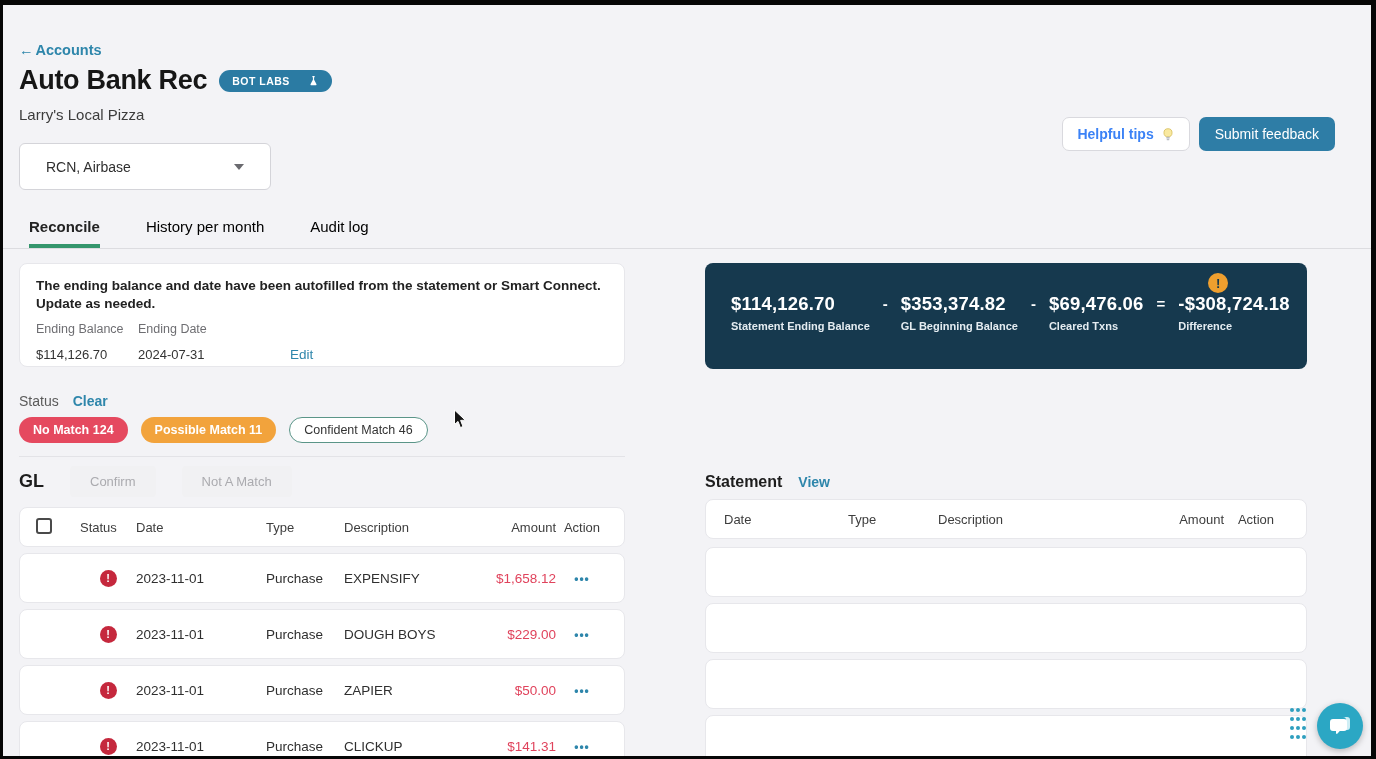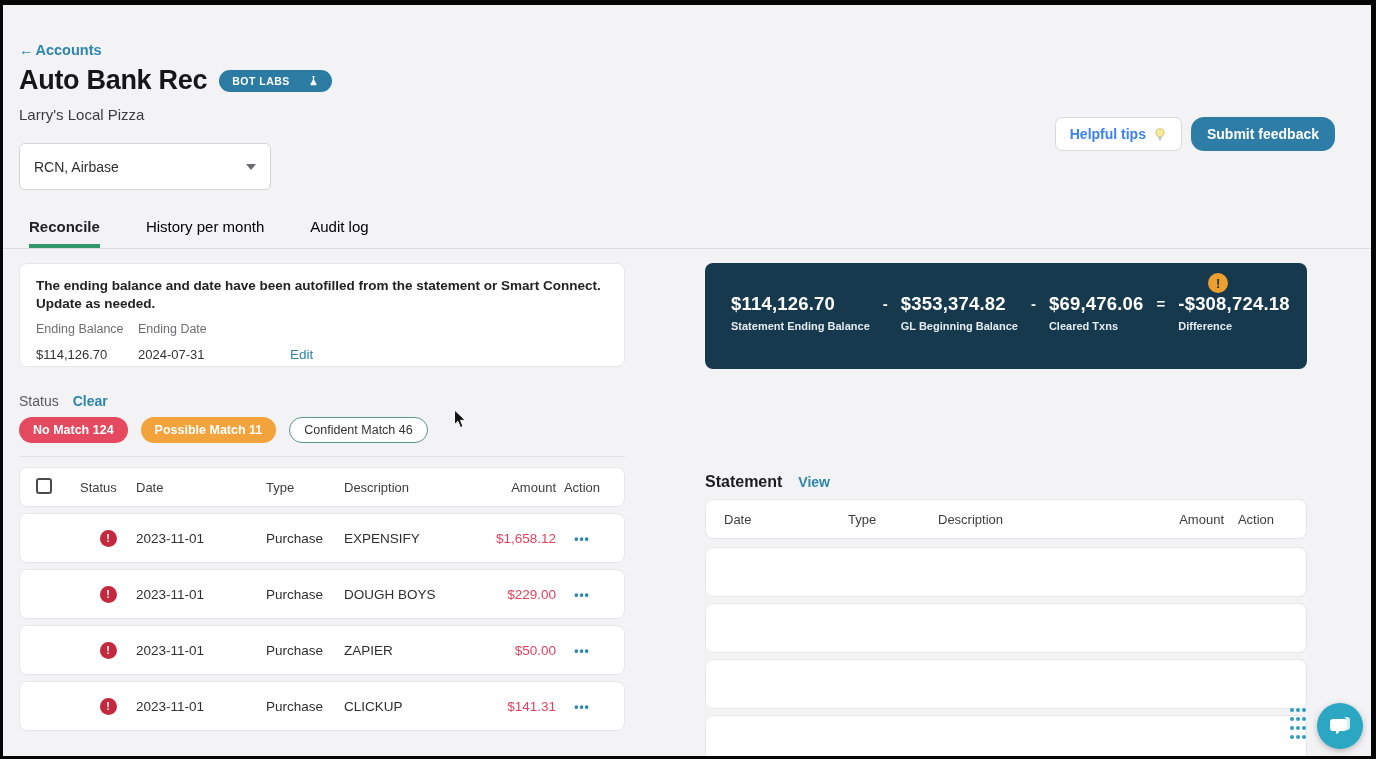--- a/index.html
+++ b/index.html
@@ -13,23 +13,23 @@
   .content{padding:0 16px;position:relative;}
   
   .back-row{margin-top:36px;}
   .back-link{color:#2e86ab;font-weight:700;font-size:14.5px;text-decoration:none;cursor:pointer;display:inline-flex;align-items:center;gap:2px;}
   .title-row{margin-top:6px;display:flex;align-items:center;gap:12px;}
   .page-title{font-size:27px;font-weight:700;color:#161616;letter-spacing:-0.3px;}
   .badge{background:#2b7ba3;color:#fff;font-size:10.5px;font-weight:700;letter-spacing:.5px;border-radius:13px;padding:5px 13px;display:inline-flex;align-items:center;gap:18px;}
   .subtitle{margin-top:10px;font-size:15px;color:#3c3c3c;}
   .top-actions{position:absolute;top:76px;right:36px;display:flex;gap:9px;}
   .btn-outline{background:#fff;border:1px solid #d9d9de;border-radius:7px;padding:8px 14px;font-size:14px;font-weight:700;color:#3b82f6;display:inline-flex;align-items:center;gap:7px;cursor:pointer;}
-  .btn-solid{background:#2e7da6;border:none;border-radius:13px;padding:8px 16px;font-size:14px;font-weight:700;color:#fff;cursor:pointer;}
-  
-  .select-box{margin-top:20px;width:252px;height:47px;background:#fff;border:1px solid #d4d4d9;border-radius:6px;display:flex;align-items:center;justify-content:space-between;padding:0 14px;cursor:pointer;}
+  .btn-solid{background:#2e7da6;border:none;border-radius:7px;padding:8px 16px;font-size:14px;font-weight:400;color:#fff;cursor:pointer;}
+  
+  .select-box{margin-top:20px;width:252px;height:47px;background:#fff;border:1px solid #d4d4d9;border-radius:6px;display:flex;align-items:center;justify-content:space-between;padding:0 26px;cursor:pointer;}
   .select-value{font-size:14px;color:#2f2f2f;}
   .caret{width:0;height:0;border-left:5px solid transparent;border-right:5px solid transparent;border-top:6px solid #6a6a6f;}
   
   .tabs{margin-top:22px;display:flex;gap:46px;border-bottom:1px solid #dcdce0;margin-left:-16px;margin-right:-16px;padding:0 26px;}
   .tab{font-size:15px;color:#000000;padding:6px 0 9px 0;cursor:pointer;border-bottom:4px solid transparent;}
   .tab.active{color:#232323;font-weight:600;border-bottom-color:#35966d;}
   
   .main-row{margin-top:14px;display:flex;gap:80px;align-items:flex-start;}
   .col-left{width:606px;flex:none;}
   .col-right{width:602px;flex:none;}
@@ -151,20 +151,25 @@
           <span class="link" style="font-weight:600">Clear</span>
         </div>
         <div class="chips-row">
           <span class="chip red">No Match 124</span>
           <span class="chip amber">Possible Match 11</span>
           <span class="chip outline">Confident Match 46</span>
         </div>
 
         <div class="section-divider"></div>
 
+        <div class="gl-header">
+          <span class="panel-title">GL</span>
+          <button class="gl-btn">Confirm</button>
+          <button class="gl-btn">Not A Match</button>
+        </div>
 
         <div class="card thead gl-grid">
           <div><span class="checkbox" style="display:inline-block"></span></div>
           <div>Status</div>
           <div>Date</div>
           <div>Type</div>
           <div>Description</div>
           <div class="cell-amount head">Amount</div>
           <div class="cell-action">Action</div>
         </div>

